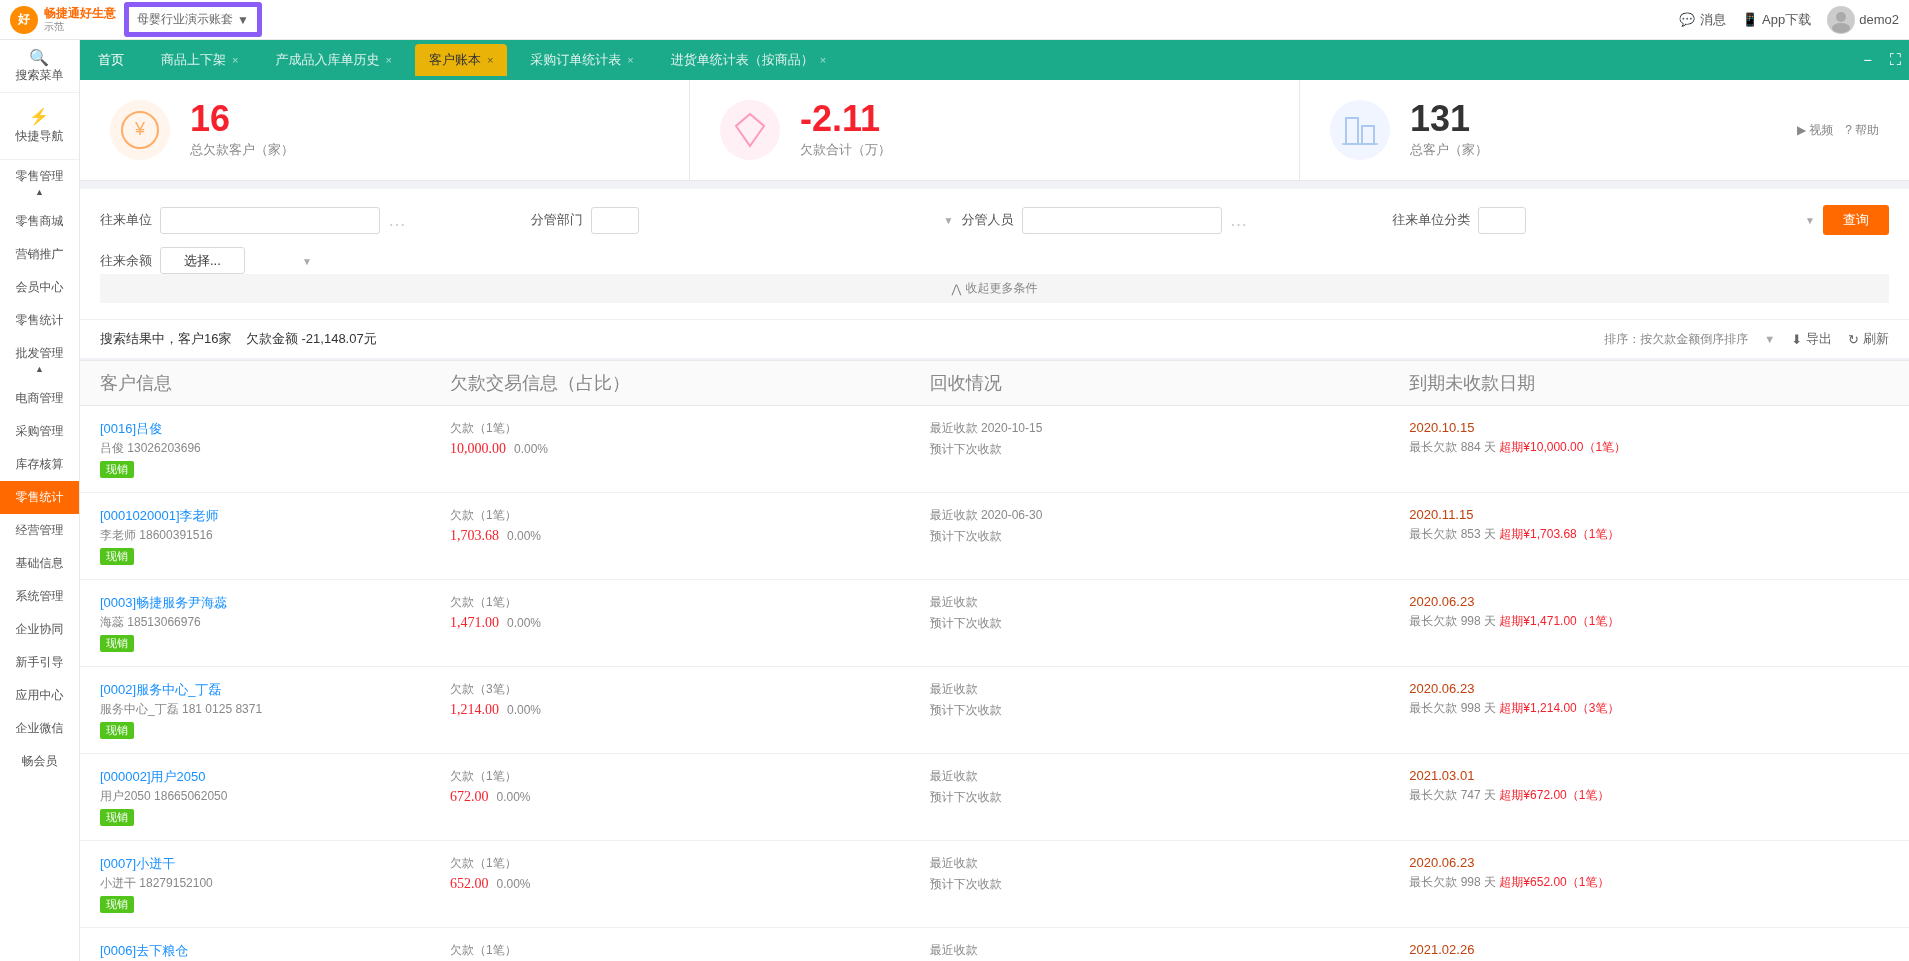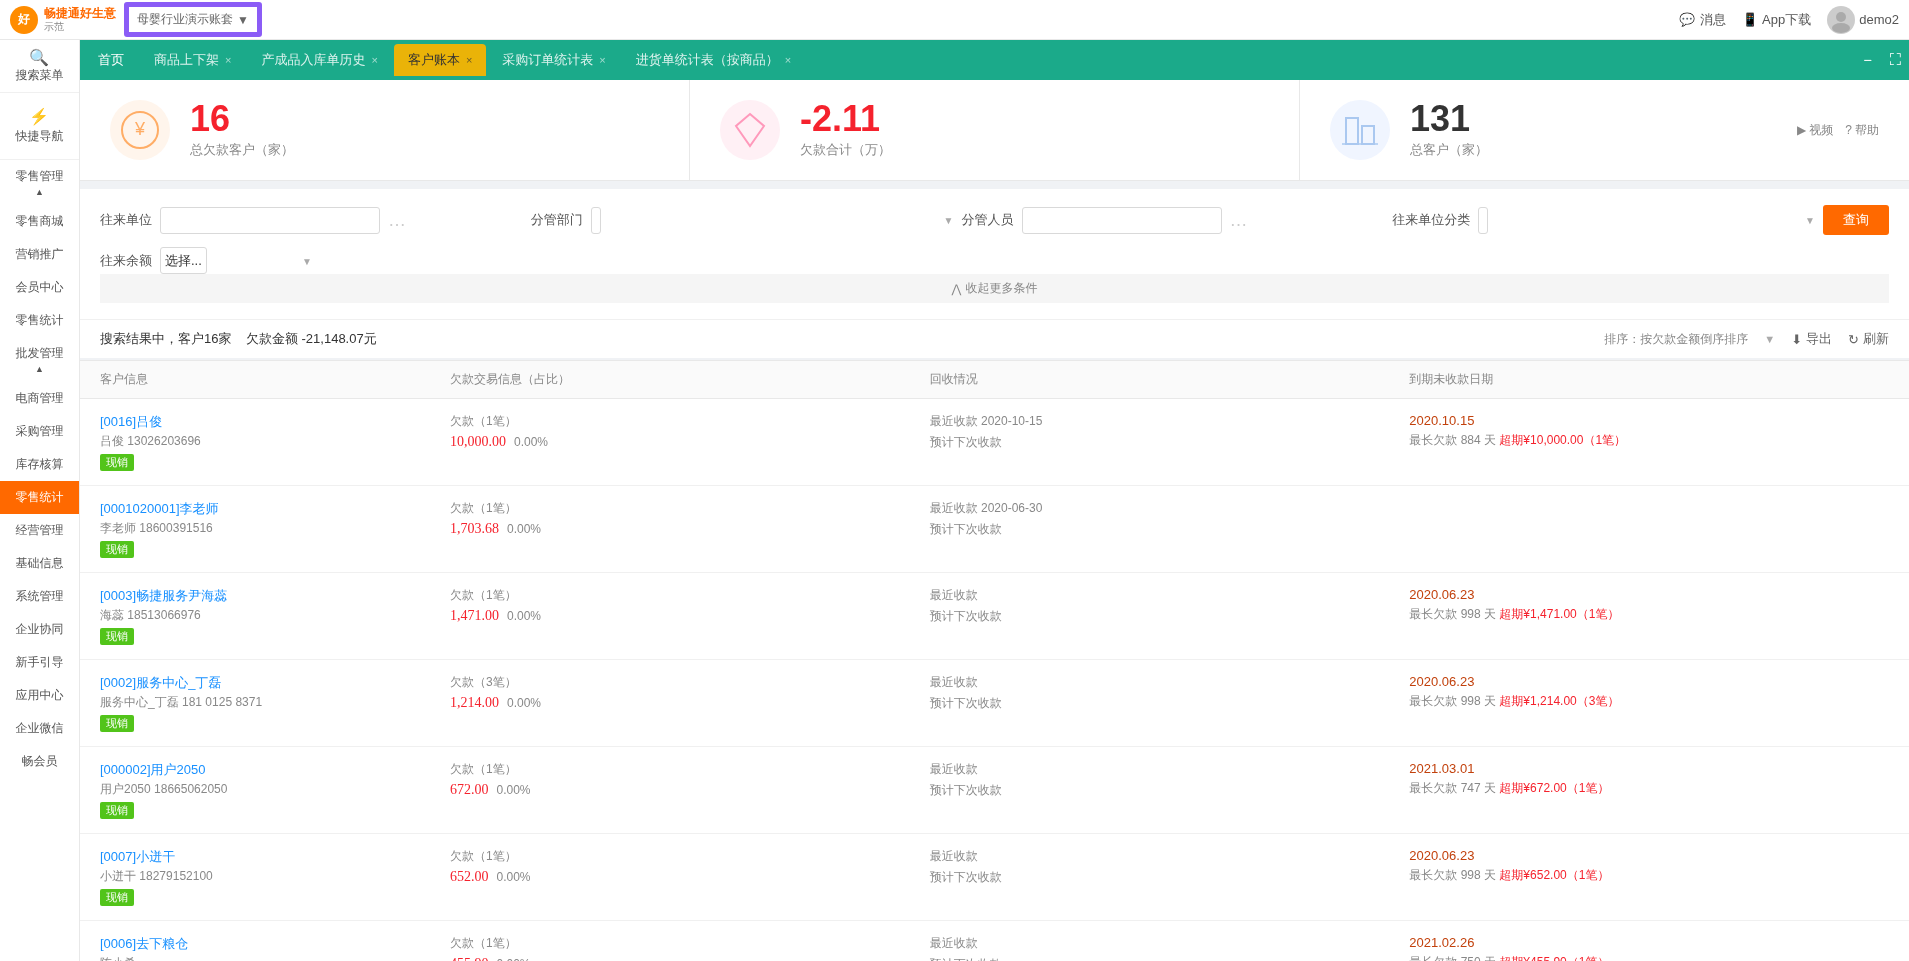--- a/index.html
+++ b/index.html
@@ -57,36 +57,36 @@
     .stat-label { font-size: 13px; color: #888; }
     .stat-actions { margin-left: auto; display: flex; gap: 12px; align-items: center; }
     .stat-action-btn { color: #888; font-size: 12px; cursor: pointer; display: flex; align-items: center; gap: 3px; }
 
     
     .filter-area { background: #fff; padding: 16px 20px; margin-top: 8px; }
     .filter-row { display: flex; align-items: center; margin-bottom: 12px; }
     .filter-item { display: flex; align-items: center; gap: 8px; flex: 1; }
     .filter-label { font-size: 13px; color: #555; white-space: nowrap; }
     .filter-input { flex: 1; border: 1px solid #d9d9d9; border-radius: 3px; padding: 5px 10px; font-size: 13px; color: #333; background: #fff; outline: none; }
-    .filter-select { flex: 1; border: 1px solid #d9d9d9; border-radius: 3px; padding: 5px 4px; font-size: 13px; color: #333; background: #fff; outline: none; cursor: pointer; appearance: none; position: relative; }
+    .filter-select { flex: 1; border: 1px solid #d9d9d9; border-radius: 3px; padding: 5px 23px; font-size: 13px; color: #333; background: #fff; outline: none; cursor: pointer; appearance: none; position: relative; }
     .filter-select-wrap { flex: 1; position: relative; }
     .filter-select-wrap::after { content: '▼'; position: absolute; right: 8px; top: 50%; transform: translateY(-50%); font-size: 10px; color: #aaa; pointer-events: none; }
     .filter-btn-search { background: #ff6900; color: #fff; border: none; border-radius: 3px; padding: 6px 20px; font-size: 13px; cursor: pointer; }
     .filter-more { text-align: center; padding: 6px; background: #f5f5f5; cursor: pointer; color: #888; font-size: 12px; display: flex; align-items: center; justify-content: center; gap: 4px; }
 
     
     .result-summary { display: flex; align-items: center; justify-content: space-between; padding: 10px 20px; background: #fff; border-top: 1px solid #f0f0f0; }
     .result-actions { display: flex; align-items: center; gap: 16px; font-size: 13px; color: #666; }
     .result-action { display: flex; align-items: center; gap: 4px; cursor: pointer; }
     .sort-label { color: #888; font-size: 12px; }
 
     
     .table-container { background: #fff; margin-top: 2px; }
     .table-header { display: grid; grid-template-columns: 350px 1fr 1fr 1fr; padding: 10px 20px; background: #fafafa; border-bottom: 1px solid #e8e8e8; border-top: 1px solid #e8e8e8; }
-    .table-col-header { font-size: 12px; color: #888; font-weight: normal; }
+    .table-col-header { font-size: 18px; color: #888; font-weight: normal; }
     .table-row { display: grid; grid-template-columns: 350px 1fr 1fr 1fr; padding: 14px 20px; border-bottom: 1px solid #f0f0f0; align-items: start; }
     .customer-name { color: #1890ff; font-size: 13px; cursor: pointer; text-decoration: none; }
     .customer-sub { color: #888; font-size: 12px; margin-top: 2px; }
     .customer-tag { display: inline-block; background: #52c41a; color: #fff; font-size: 11px; padding: 1px 6px; border-radius: 2px; margin-top: 4px; }
     .amount-red { color: #f5222d; font-size: 14px; font-weight: 500; margin-top: 4px; font-family: Liberation Serif, serif; }
     .amount-pct { color: #888; font-size: 12px; margin-top: 4px; }
     .collection-date { font-size: 12px; color: #888; }
     .collection-next { font-size: 12px; color: #888; margin-top: 4px; }
     .overdue-date { font-size: 13px; color: #c2410c; }
     .overdue-days { font-size: 12px; color: #888; margin-top: 4px; }
@@ -208,21 +208,21 @@
           </div>
           <div class="sidebar-item">
             <span>畅会员</span>
           </div>
         </div>
     </div>
 
     <div class="content-area">
 
       <div class="tabs-bar">
-        <div id="tabs-container" style="display:flex;align-items:center;gap:2px;">
+        <div id="tabs-container" style="display:flex;align-items:center;gap:9px;">
             <div class="tab-item home">
               <span>首页</span>
             </div>
             <div class="tab-item">
               <span>商品上下架</span>
               <span class="tab-close">×</span>
             </div>
             <div class="tab-item">
               <span>产成品入库单历史</span>
               <span class="tab-close">×</span>
@@ -408,20 +408,26 @@
       <div class="debt-count">欠款（1笔）</div>
       <div class="owed-amount">
         <span class="amount-red">1,703.68</span>
         <span class="amount-pct">0.00%</span>
       </div>
     </div>
     <div>
       <div class="collection-date">最近收款    2020-06-30</div>
       <div class="collection-next">预计下次收款</div>
     </div>
+    <div>
+      <div class="overdue-date">2020.11.15</div>
+      <div class="overdue-days">
+        最长欠款 853 天 <a class="overdue-amount">超期¥1,703.68（1笔）</a>
+      </div>
+    </div>
   </div>
               <div class="table-row">
     <div>
       <div><a class="customer-name">[0003]畅捷服务尹海蕊</a></div>
       <div class="customer-sub">海蕊 18513066976</div>
       <div><span class="customer-tag">现销</span></div>
     </div>
     <div>
       <div class="debt-count">欠款（1笔）</div>
       <div class="owed-amount">

